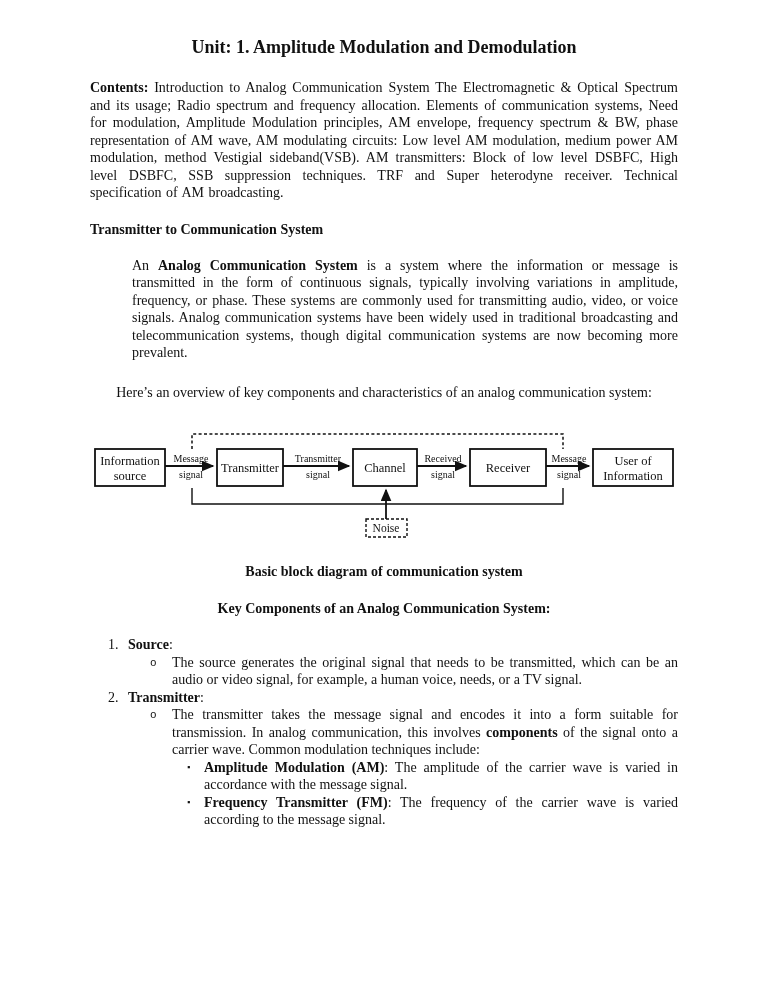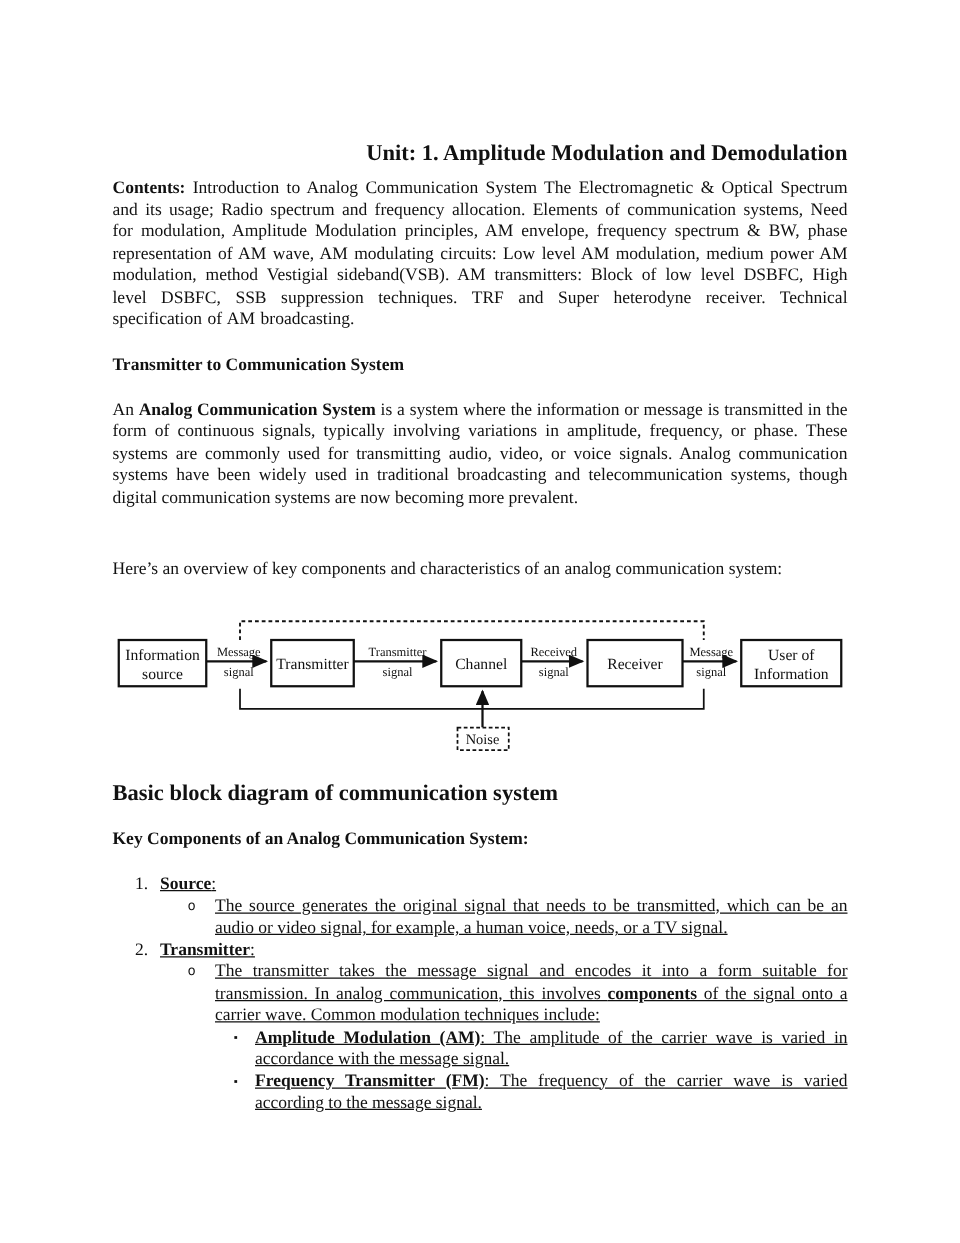--- a/index.html
+++ b/index.html
@@ -5,44 +5,44 @@
   * { margin:0; padding:0; box-sizing:border-box; }
   html,body { background:#ffffff; }
   body {
     width:768px; height:994px;
     font-family:"Liberation Serif","DejaVu Serif",serif;
     color:#111; position:relative; overflow:hidden;
   }
   .content { position:absolute; left:90px; top:0; width:588px; }
 
   .doc-title {
-    padding-top:112px; text-align:right;
+    padding-top:37px; text-align:center;
     font-size:18px; line-height:21px; font-weight:bold;
   }
   .para {
     font-size:14px; line-height:17.5px; text-align:justify;
   }
-  .contents-para { margin-top:9px; min-height:123px; word-spacing:1px; }
+  .contents-para { margin-top:21px; min-height:123px; word-spacing:1px; }
   .section-heading {
     font-size:14px; line-height:17.5px; font-weight:bold;
   }
   .intro-heading { margin-top:19px; }
-  .analog-para { margin-top:18px; min-height:105px; }
-  .overview-para { margin-top:22px; text-align:left; }
+  .analog-para { margin-top:18px; min-height:105px;margin-left:42px; }
+  .overview-para { margin-top:22px; text-align:center; }
 
   .diagram-svg { display:block; margin-top:17px; margin-left:-5px; }
   .diagram-caption {
-    margin-top:19px; text-align:left;
-    font-size:18px; line-height:17.5px; font-weight:bold;
+    margin-top:19px; text-align:center;
+    font-size:14px; line-height:17.5px; font-weight:bold;
   }
-  .key-heading { margin-top:19px; }
+  .key-heading { margin-top:19px;text-align:center; }
 
   .list { margin-top:19px; font-size:14px; line-height:17.5px; }
   .li { position:relative; }
-  .li-body { text-align:justify;text-decoration:underline; }
+  .li-body { text-align:justify; }
   .li-num { padding-left:38px; }
   .li-num > .marker { position:absolute; left:18px; top:0; }
   .li-o { padding-left:82px; }
   .li-o > .marker {
     position:absolute; left:60px; top:1px;
     font-family:"Liberation Mono","DejaVu Sans Mono",monospace; font-size:11px;
   }
   .li-sq { padding-left:114px; }
   .li-sq > .marker { position:absolute; left:97px; top:0.5px; font-size:9px; }
 

